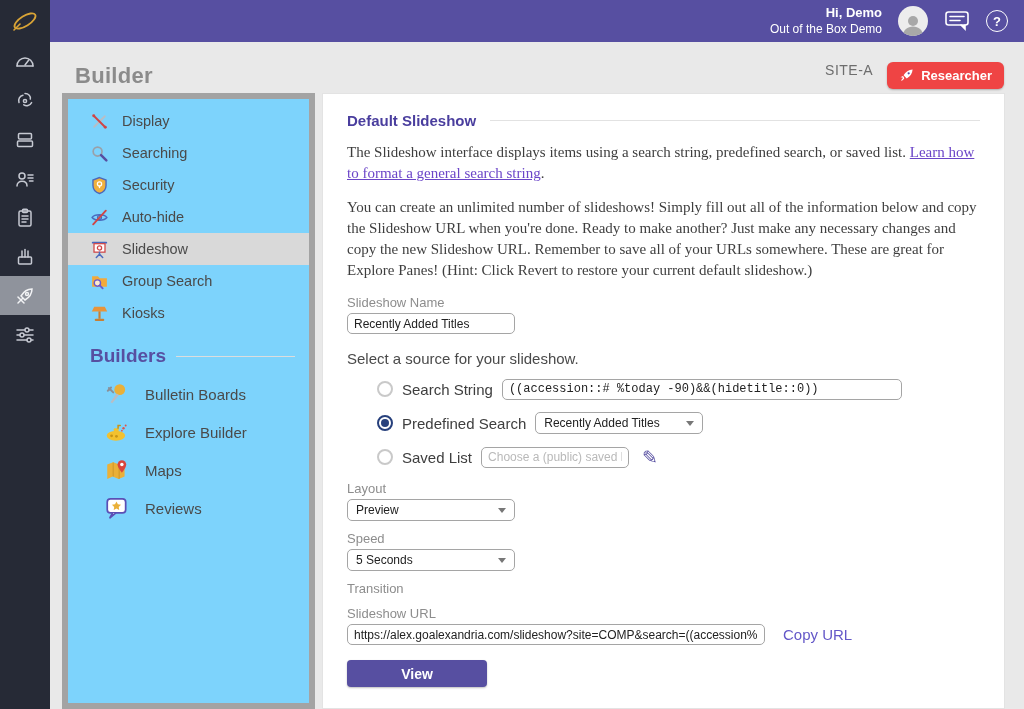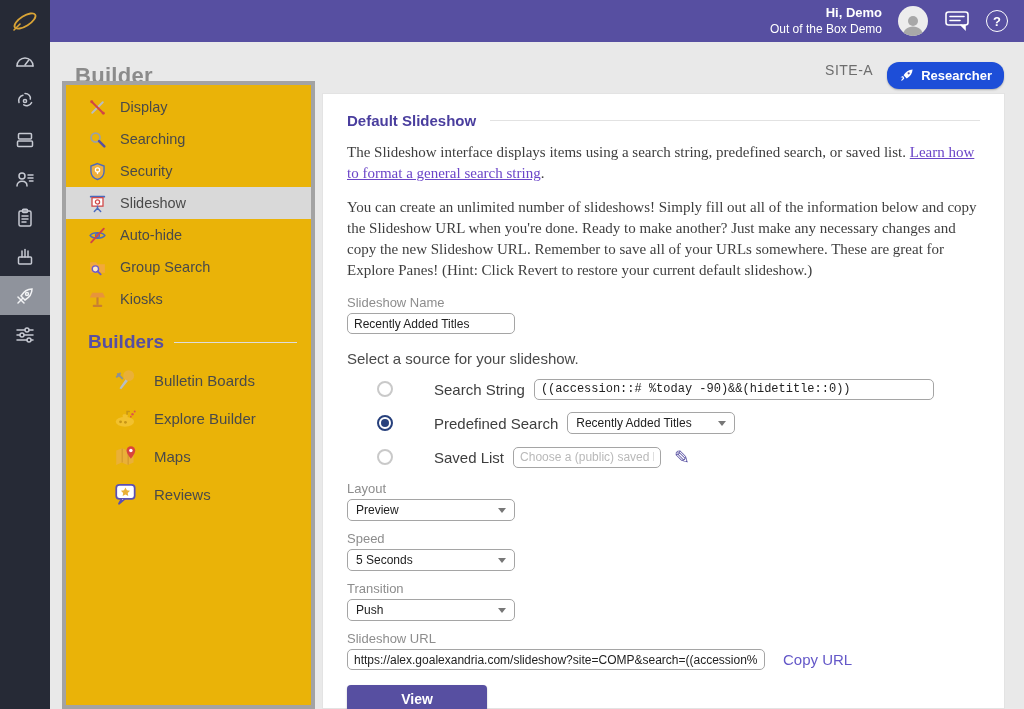--- a/index.html
+++ b/index.html
@@ -22,37 +22,37 @@
   .avatar { width:30px; height:30px; border-radius:50%; background:#ededed; display:flex; align-items:flex-end; justify-content:center; overflow:hidden; cursor:pointer; }
   .iconbtn { color:#fff; display:flex; align-items:center; justify-content:center; cursor:pointer; }
   .helpbtn { width:22px; height:22px; border:1.6px solid #fff; border-radius:50%; font-size:13px; font-weight:bold; }
 
   
   .titlebar { position:absolute; left:50px; top:42px; right:0; height:51px;
     display:flex; align-items:center; justify-content:space-between; padding:0 20px 0 25px;margin-top:8px; }
   .page-title { font-size:22px; color:#8b8b8b; font-weight:bold; letter-spacing:.3px; }
   .t-right { display:flex; align-items:flex-start; gap:14px; }
   .site { font-size:14px; color:#6d6d6d; letter-spacing:.5px; }
-  .researcher-btn { background:#1d4ed8; color:#fff; border:none; border-radius:12px; padding:6px 12px;
+  .researcher-btn { background:#ef4444; color:#fff; border:none; border-radius:6px; padding:6px 12px;
     font-size:13px; font-weight:bold; display:flex; align-items:center; gap:7px; cursor:pointer;
     font-family:inherit; box-shadow:0 1px 2px rgba(0,0,0,.25); }
 
   
-  .menu-panel { position:absolute; left:62px; top:81px; width:253px; bottom:0; background:#eab308;
-    border:4px solid #a3a3a3; padding-top:6px; }
+  .menu-panel { position:absolute; left:62px; top:93px; width:253px; bottom:0; background:#7dd3fc;
+    border:6px solid #a3a3a3; padding-top:6px; }
   .m-item { display:flex; align-items:center; gap:13px; height:32px; padding-left:22px; font-size:14.5px;
     color:#4a4a4a; cursor:pointer; }
   .m-item.sel { background:#d9d9d9; }
   .m-item svg, .b-item svg { flex:0 0 auto; display:block; }
   .b-head { display:flex; align-items:center; gap:10px; margin:16px 0 8px 22px; }
   .b-head .lbl { color:#574fa1; font-weight:bold; font-size:19px; }
   .rule { flex:1; height:1px; background:#ddd; }
   .b-head .rule { margin-right:14px; }
-  .b-item { display:flex; align-items:center; gap:15px; height:38px; padding-left:18px; font-size:15px;
-    color:#4a4a4a; cursor:pointer;margin-left:29px; }
+  .b-item { display:flex; align-items:center; gap:15px; height:38px; padding-left:36px; font-size:15px;
+    color:#4a4a4a; cursor:pointer; }
 
   
   .content { position:absolute; left:322px; top:93px; width:683px; bottom:0; background:#fff;
     border:1px solid #e3e3e3; padding:18px 24px; font-size:15px; }
   .c-head { display:flex; align-items:center; gap:14px;justify-content:flex-end; }
   .c-head .lbl { color:#4a3e9e; font-weight:bold; font-size:15px; white-space:nowrap; }
   .c-head .rule { background:#e2e2e2; }
   .content p { margin-top:13px; line-height:21px; color:#3e3e3e;font-family:Liberation Serif, serif; }
   a.link { color:#6b45c8; text-decoration:underline; cursor:pointer; }
 
@@ -64,21 +64,21 @@
   .w-name { width:168px; }
   .w-search { width:400px;font-family:Liberation Mono, monospace; }
   .w-saved { width:148px; }
   .w-url { width:418px; }
 
   .prompt { margin-top:16px; color:#4a4a4a; }
   .srcrow { display:flex; align-items:center; gap:9px; margin:10px 0 0 30px; height:24px; }
   .radio { width:16px; height:16px; border-radius:50%; border:2px solid #c9c9c9; background:#fff; cursor:pointer; position:relative; flex:0 0 auto; }
   .radio.on { border-color:#27407c; }
   .radio.on::after { content:""; position:absolute; inset:2px; background:#27407c; border-radius:50%; }
-  .srclabel { color:#3e3e3e; white-space:nowrap;margin-left:32px; }
+  .srclabel { color:#3e3e3e; white-space:nowrap; }
 
   .fselect { display:inline-flex; align-items:center; justify-content:space-between; width:168px; height:22px;
     border:1px solid #a5a5a5; border-radius:5px; padding:0 8px; font-size:12px; color:#222; cursor:pointer; background:#fff; }
   .caret { width:0; height:0; border-left:4px solid transparent; border-right:4px solid transparent; border-top:5px solid #777; }
 
   .pencil { color:#574fa1; font-size:19px; line-height:1; cursor:pointer; margin-left:4px; }
   .urlrow { display:flex; align-items:center; gap:18px; }
   .copy { color:#6458c8; font-size:15px; cursor:pointer; }
   .view-btn { margin-top:15px; width:140px; height:27px; background:#574fa1; color:#fff; border:none;
     border-radius:4px; font-size:14px; font-weight:bold; font-family:inherit; cursor:pointer;
@@ -218,37 +218,37 @@
     <span>Searching</span>
   </div>
   <div class="m-item">
     <svg width="19" height="19" viewBox="0 0 18 18">
       <path d="M9 1.5l6.2 2.3V9c0 3.9-2.7 6.5-6.2 7.6C5.5 15.5 2.8 12.9 2.8 9V3.8z" fill="#f0b13e" stroke="#4a69bd" stroke-width="1.3"></path>
       <circle cx="9" cy="7.6" r="2" fill="none" stroke="#fff" stroke-width="1.2"></circle>
         <line x1="9" y1="9" x2="9" y2="11.5" stroke="#fff" stroke-width="1.2"></line>
     </svg>
     <span>Security</span>
   </div>
+  <div class="m-item">
+    <svg width="19" height="19" viewBox="0 0 18 18" fill="none" stroke-linecap="round">
+      <path d="M2 9c2.4-3.4 11.6-3.4 14 0-2.4 3.4-11.6 3.4-14 0z" stroke="#4a69bd" stroke-width="1.3"></path>
+      <circle cx="9" cy="9" r="1.8" stroke="#4a69bd" stroke-width="1.3"></circle>
+      <line x1="3" y1="15.5" x2="15" y2="2.5" stroke="#d04545" stroke-width="1.8"></line>
+    </svg>
+    <span>Auto-hide</span>
+  </div>
   <div class="m-item sel">
     <svg width="19" height="19" viewBox="0 0 18 18" fill="none" stroke-linecap="round">
       <line x1="2.5" y1="2.5" x2="15.5" y2="2.5" stroke="#4a69bd" stroke-width="1.6"></line>
       <rect x="3.8" y="3.5" width="10.4" height="8" fill="#fff" stroke="#d04545" stroke-width="1.2"></rect>
       <circle cx="9" cy="7.5" r="2" fill="none" stroke="#d04545" stroke-width="1.2"></circle>
       <line x1="9" y1="11.5" x2="9" y2="13.5" stroke="#4a69bd" stroke-width="1.4"></line>
       <path d="M9 13.5l-3 3M9 13.5l3 3" stroke="#4a69bd" stroke-width="1.4"></path>
     </svg>
     <span>Slideshow</span>
-  </div>
-  <div class="m-item">
-    <svg width="19" height="19" viewBox="0 0 18 18" fill="none" stroke-linecap="round">
-      <path d="M2 9c2.4-3.4 11.6-3.4 14 0-2.4 3.4-11.6 3.4-14 0z" stroke="#4a69bd" stroke-width="1.3"></path>
-      <circle cx="9" cy="9" r="1.8" stroke="#4a69bd" stroke-width="1.3"></circle>
-      <line x1="3" y1="15.5" x2="15" y2="2.5" stroke="#d04545" stroke-width="1.8"></line>
-    </svg>
-    <span>Auto-hide</span>
   </div>
   <div class="m-item">
     <svg width="19" height="19" viewBox="0 0 18 18">
       <path d="M2 4h5.5l1.8 2H16v8H2z" fill="#f2a93b"></path>
       <circle cx="7" cy="10.5" r="3" fill="rgba(255,255,255,.75)" stroke="#6a5acd" stroke-width="1.3"></circle>
       <line x1="9.2" y1="12.7" x2="12" y2="15.5" stroke="#6a5acd" stroke-width="1.8" stroke-linecap="round"></line>
     </svg>
     <span>Group Search</span>
   </div>
   <div class="m-item">
@@ -355,24 +355,20 @@
   <div class="fgroup" style="margin-top:10px;">
     <div class="flabel">Speed</div>
     <div class="fselect">
       <span>5 Seconds</span>
       <span class="caret"></span>
     </div>
   </div>
 
   <div class="fgroup" style="margin-top:10px;">
     <div class="flabel">Transition</div>
-    <div class="fselect">
-      <span>Push</span>
-      <span class="caret"></span>
-    </div>
   </div>
 
   <div class="fgroup" style="margin-top:10px;">
     <div class="flabel">Slideshow URL</div>
     <div class="urlrow">
       <input class="tinput w-url" type="text" value="https://alex.goalexandria.com/slideshow?site=COMP&amp;search=((accession%253A%253A%2523" style="">
       <span class="copy">Copy URL</span>
     </div>
   </div>
 

